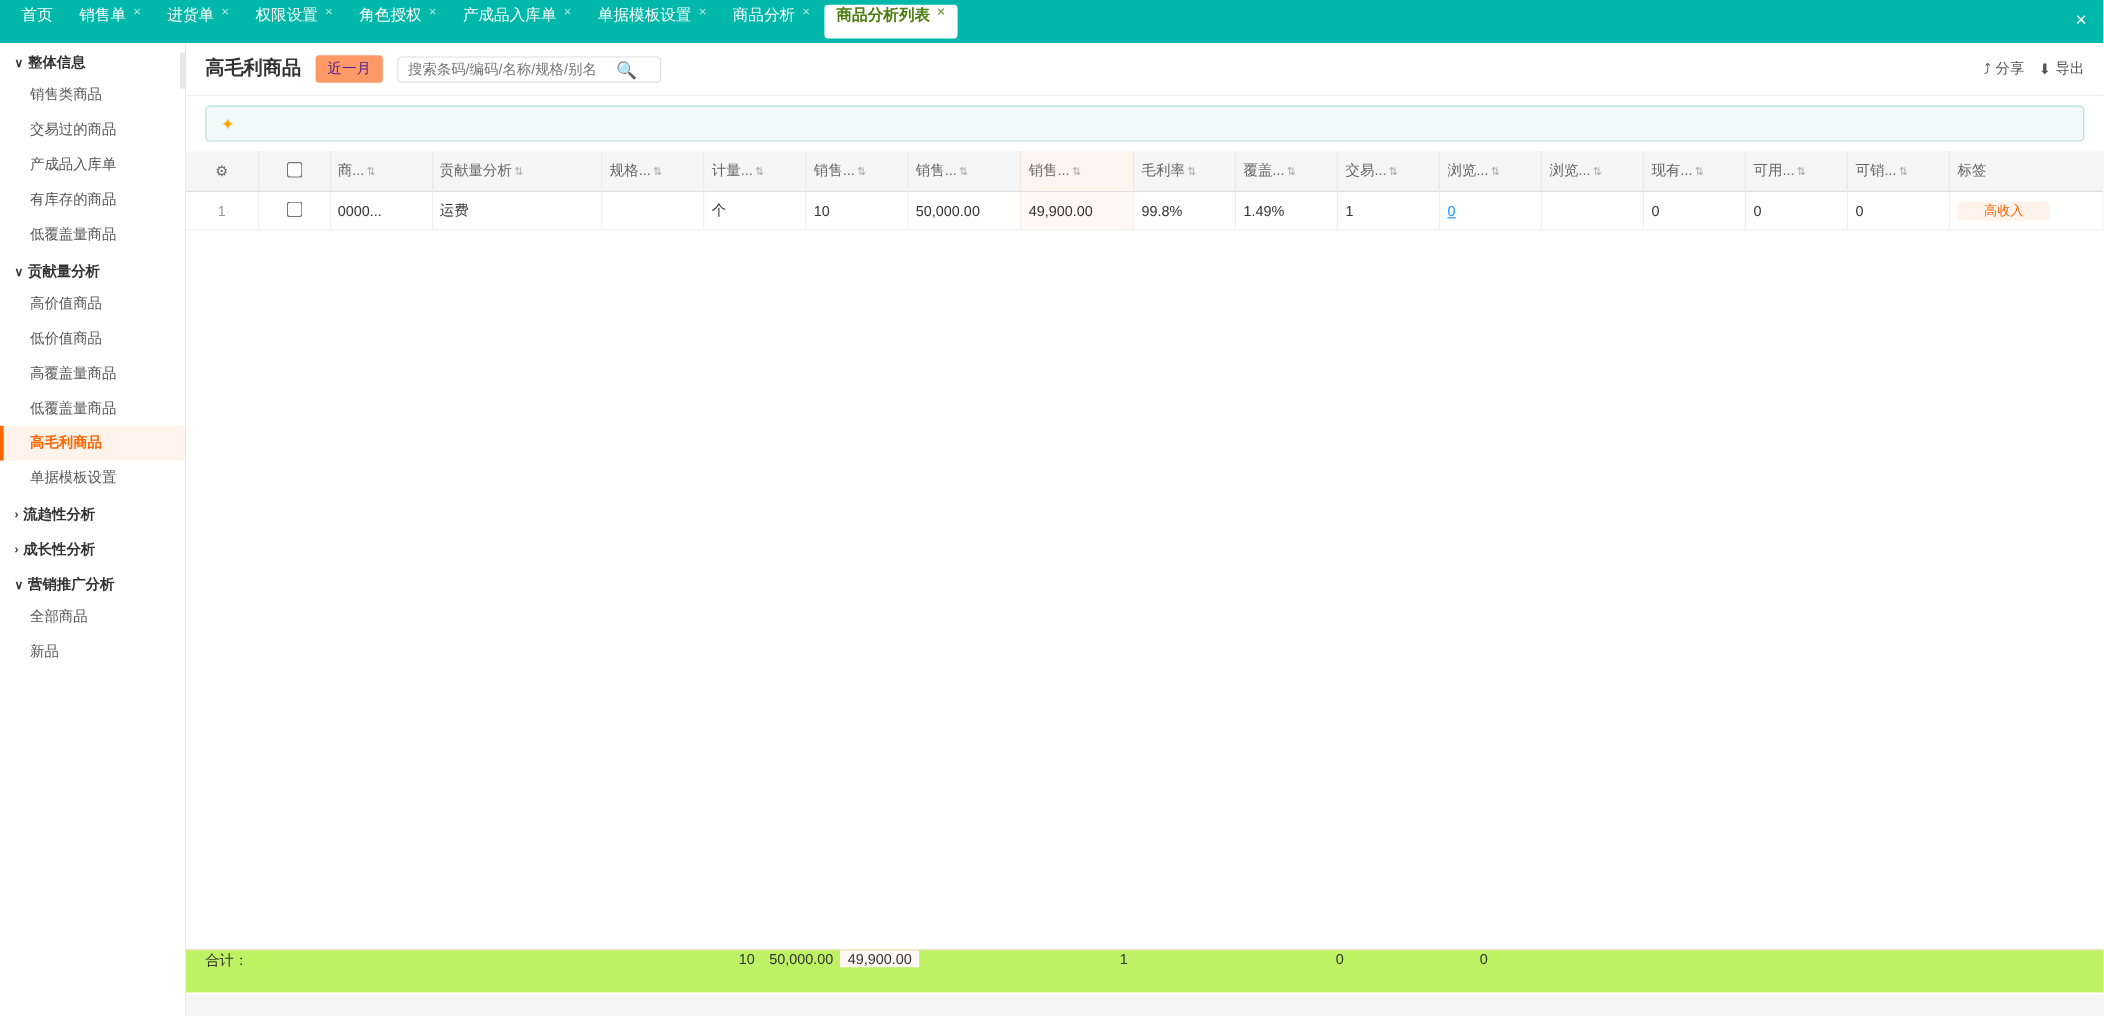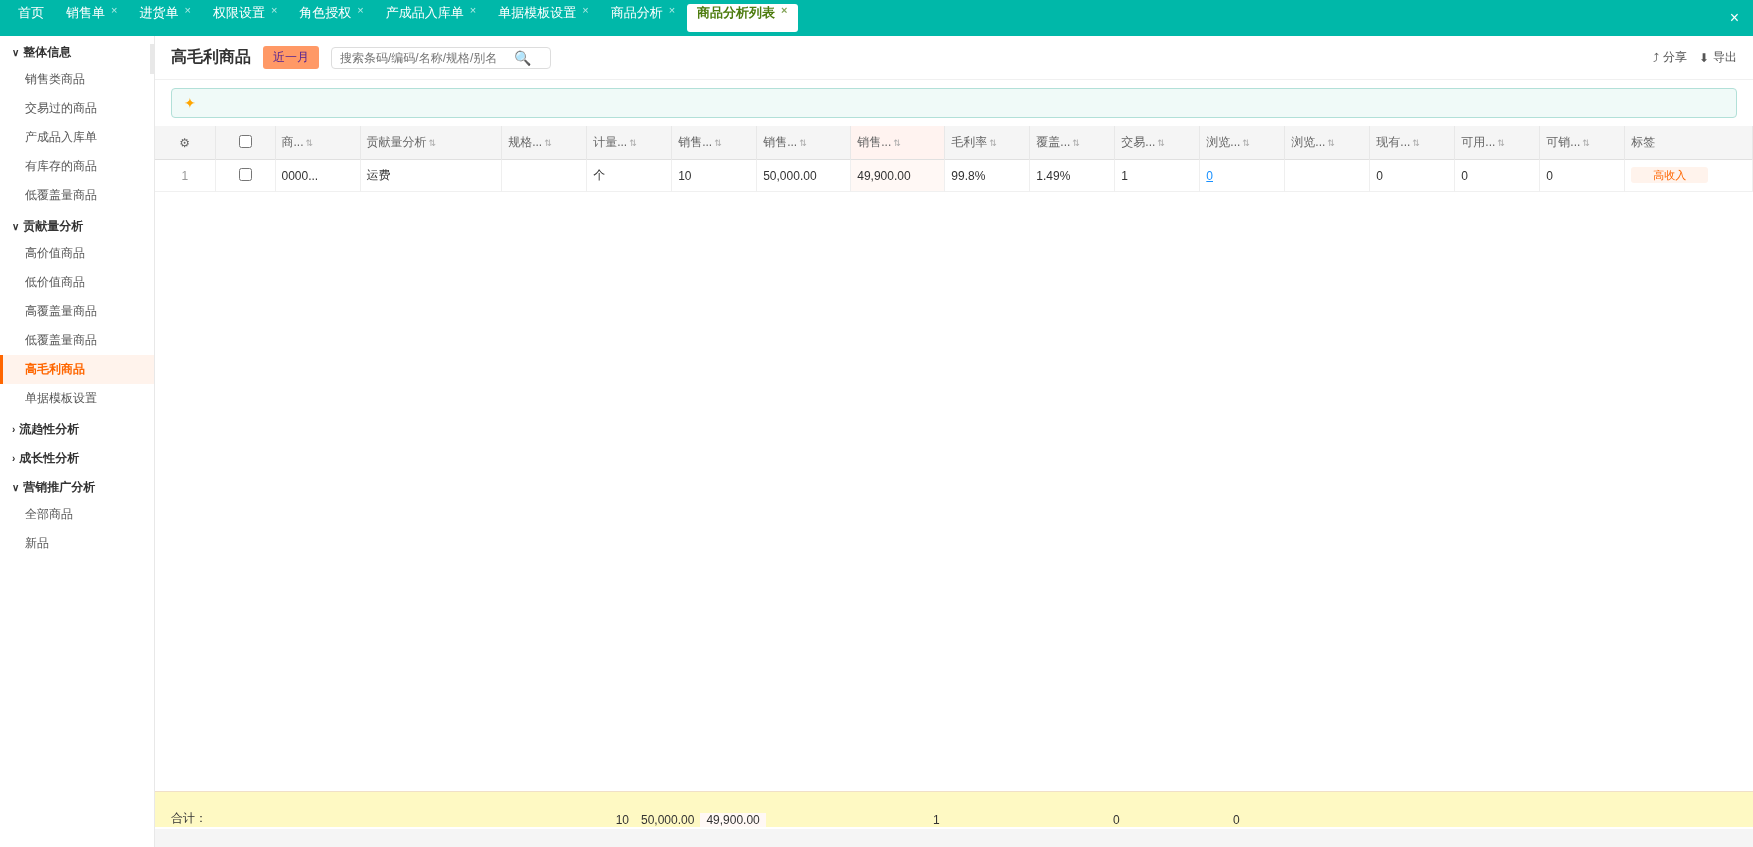--- a/index.html
+++ b/index.html
@@ -225,24 +225,24 @@
     .tag-high { color: #ff6600; font-size: 11px; background: #fff3ec; padding: 2px 22px; border-radius: 3px; }
     .link-cell { color: #1890ff; cursor: pointer; text-decoration: underline; }
 
     
     .footer-summary {
       position: absolute;
       bottom: 20px;
       left: 155px;
       right: 0;
       height: 36px;
-      background: #fef9c3;
+      background: #bef264;
       border-top: 1px solid #f0e0c8;
       display: flex;
-      align-items: flex-end;
+      align-items: flex-start;
       padding: 0 16px;
       font-size: 12px;
       color: #333;
     }
     .footer-summary .label { margin-right: 8px; }
     .footer-col { min-width: 60px; text-align: right; padding: 0 6px; }
 
     
     .footer-scrollbar {
       position: absolute;

